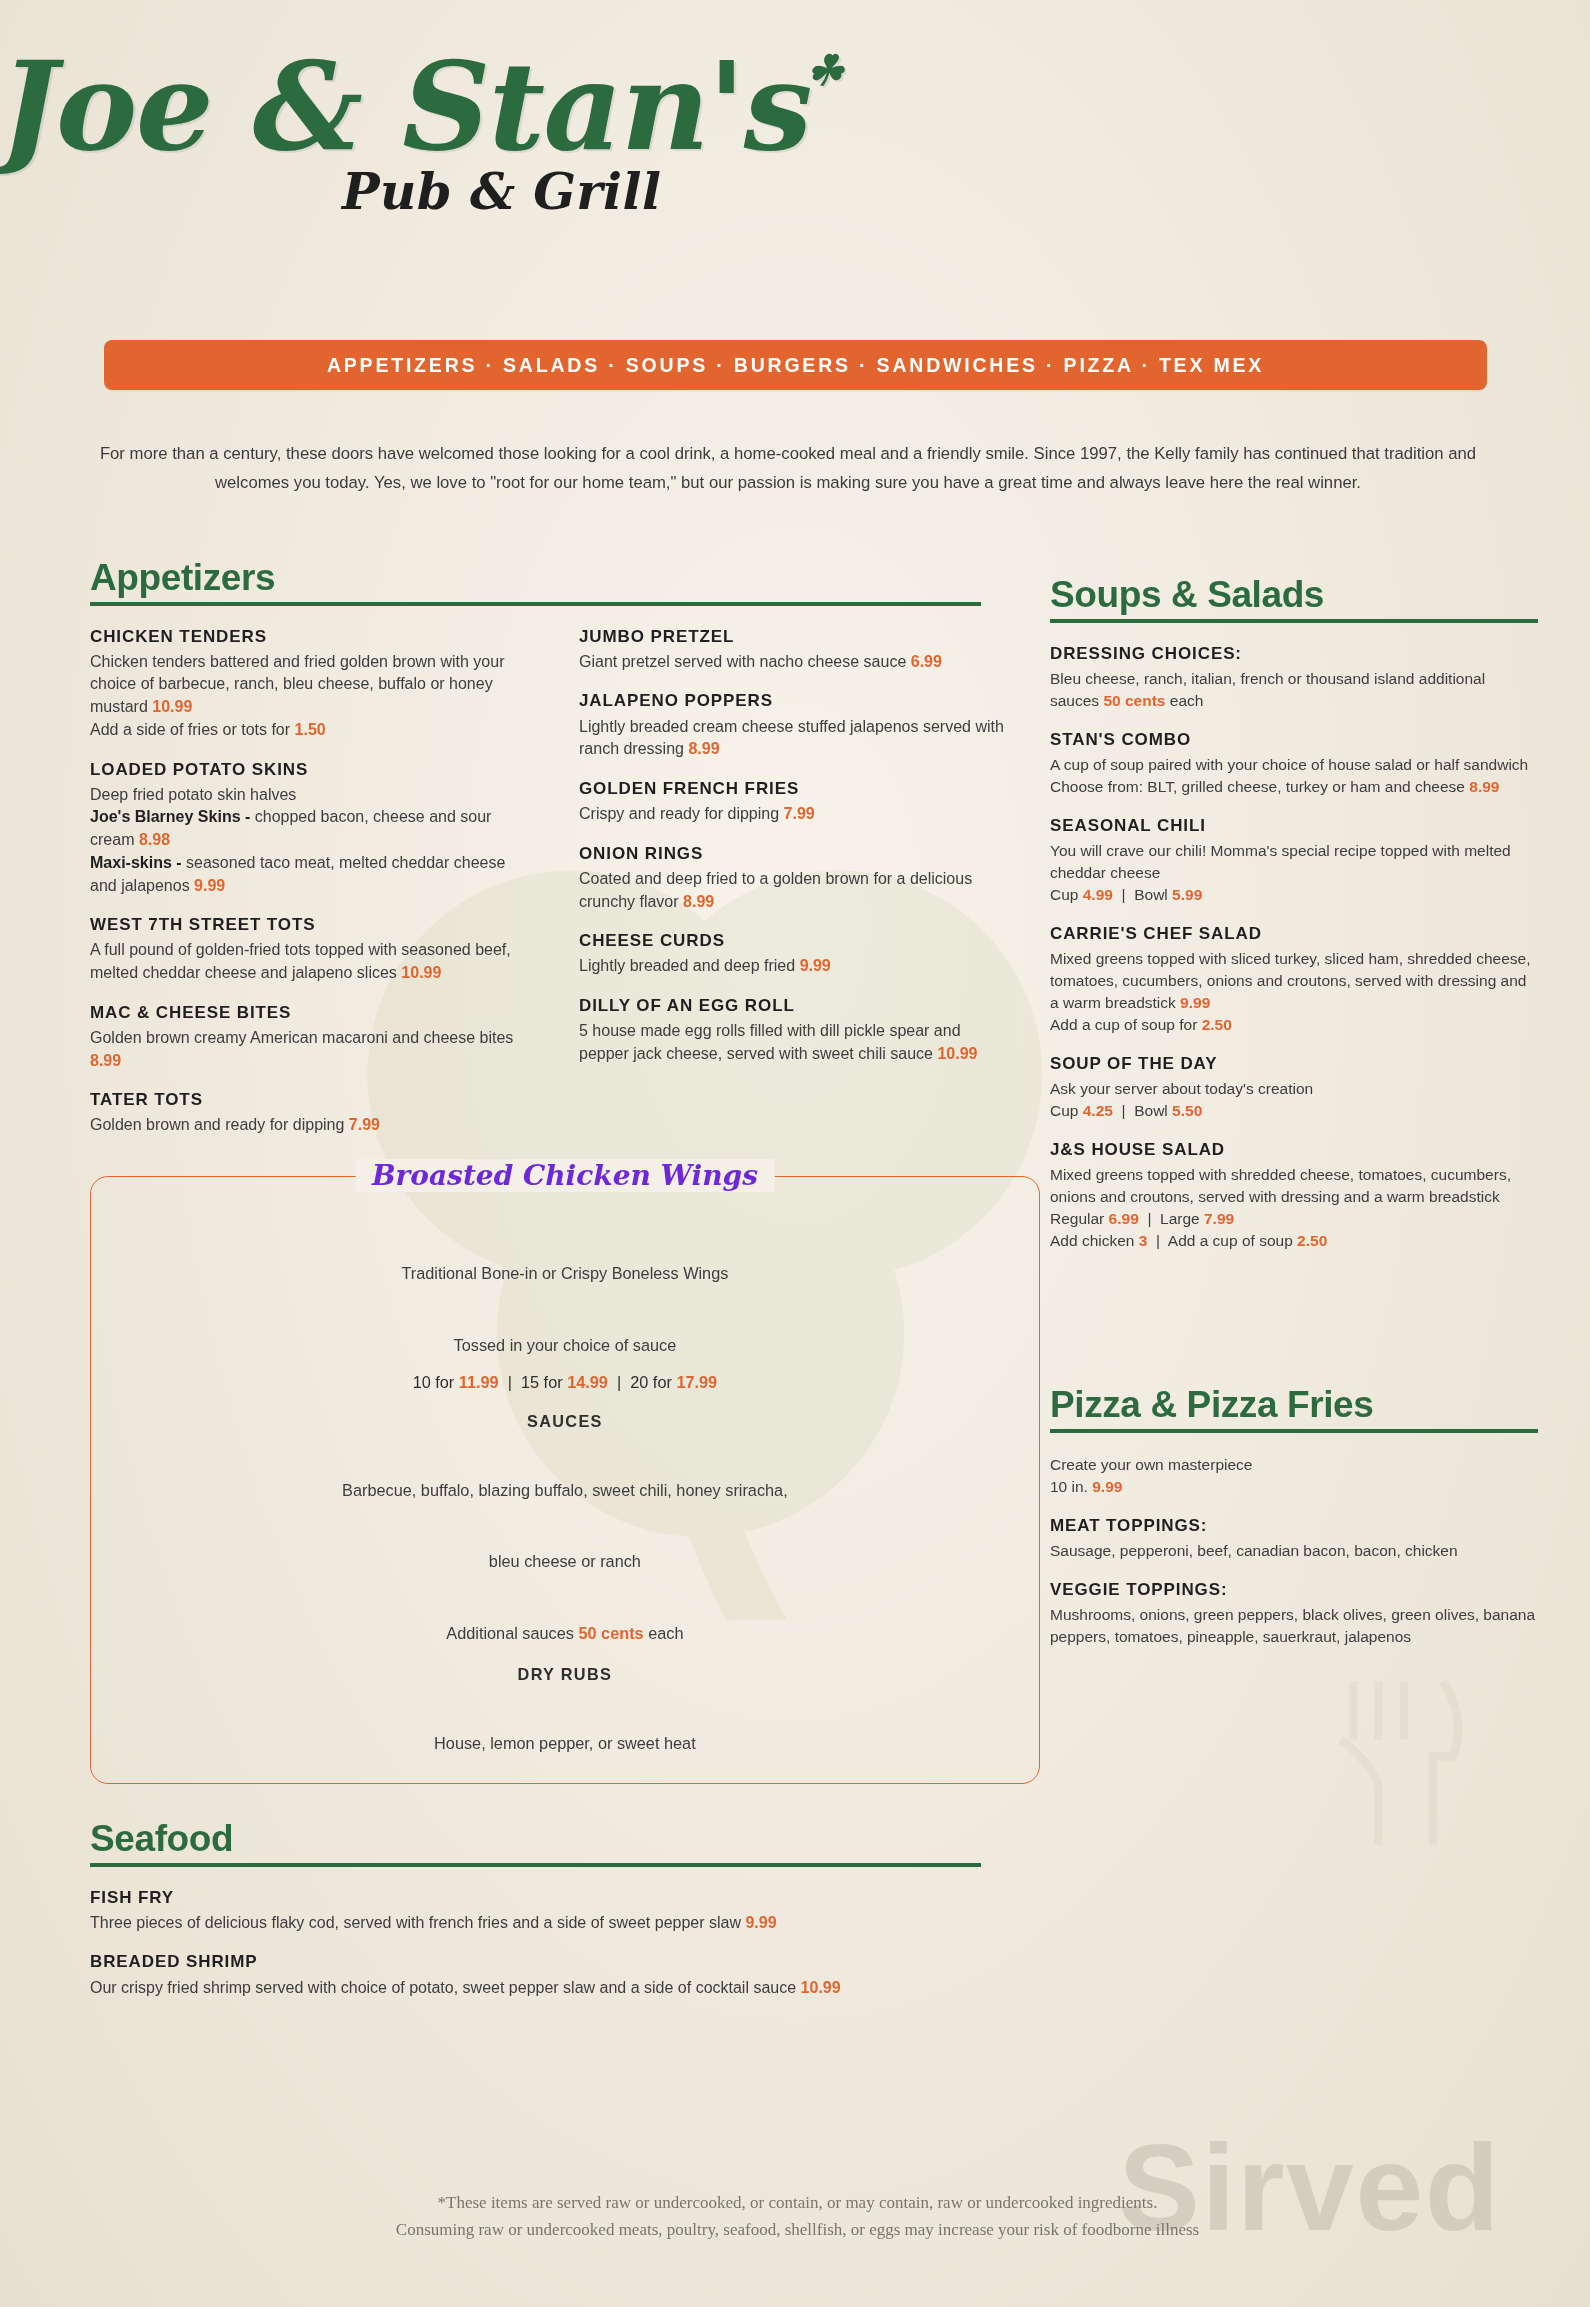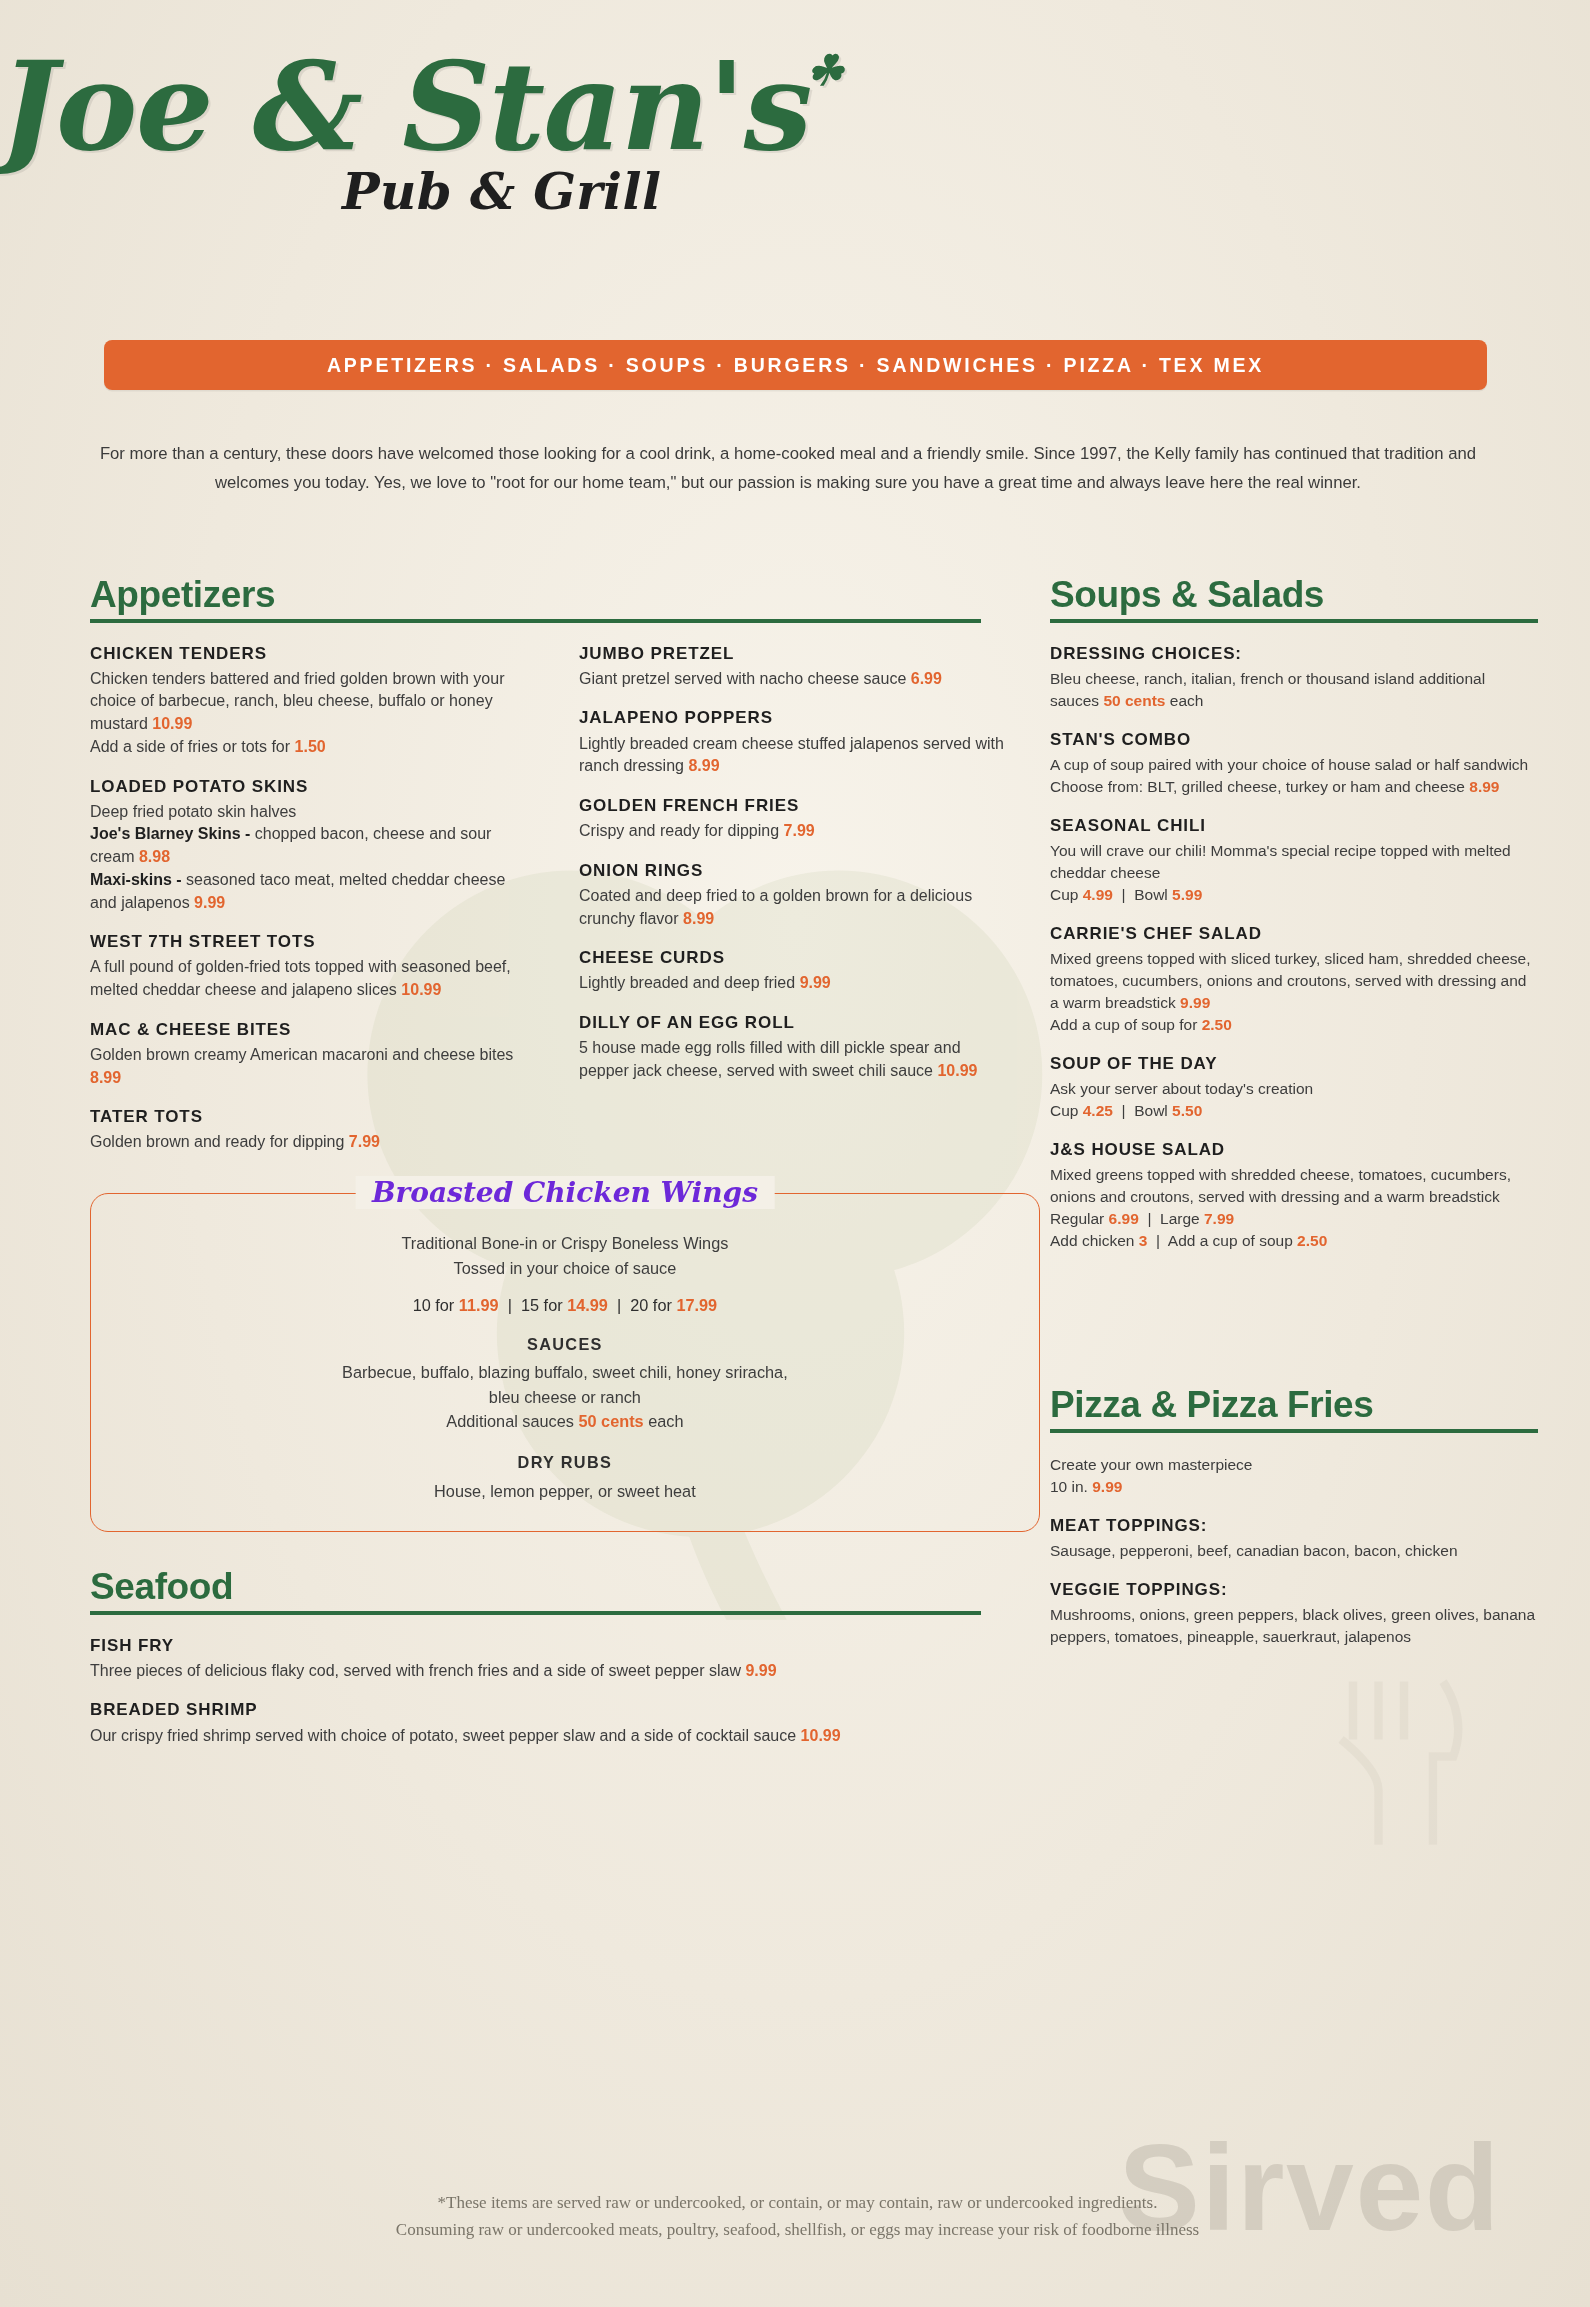--- a/index.html
+++ b/index.html
@@ -62,21 +62,21 @@
   .ribbon span{
     color:#fff;font-size:19.5px;font-weight:700;letter-spacing:2.8px;
   }
 
   .intro{
     position:absolute;left:88px;top:439px;width:1400px;text-align:center;
     font-size:16.7px;line-height:1.75;color:#3b3b3b;
   }
 
   
-  .col-left{position:absolute;left:90px;top:574px;width:920px;}
+  .col-left{position:absolute;left:90px;top:557px;width:920px;}
   .col-right{position:absolute;left:1050px;top:574px;width:488px;}
 
   h2.section{
     font-size:37px;font-weight:700;color:#2c6b3f;margin:0 0 3.3px 0;
     letter-spacing:-0.4px;
   }
   .rule{height:3.3px;background:#2c6b3f;margin-bottom:21px;}
   .rule.short{width:891px;}
 
   .two-col{display:flex;gap:59px;}
@@ -98,21 +98,21 @@
     position:relative;margin:21px 0 0 0;width:899px;
     border:1.6px solid #e2652f;border-radius:18px;padding:37px 24.4px 28px;
     text-align:center;
   }
   .wings .title{
     position:absolute;top:-18px;left:50%;transform:translateX(-50%);
     background:#f4f0e7;padding:0 16.3px;
     font-family:"DejaVu Serif",serif;font-style:italic;font-weight:700;
     font-size:28px;color:#6d28d9;white-space:nowrap;
   }
-  .wings .line{font-size:16.3px;line-height:1.5;color:#3d3d3d;}
+  .wings .line{font-size:16.3px;line-height:1.5;color:#3d3d3d;margin-top:47px;}
   .wings .sub-h{font-size:16.3px;font-weight:700;letter-spacing:1.3px;margin:19.5px 0 6.5px;}
   .wings .prices{margin-top:16.3px;font-size:16.3px;}
 
   
   .seafood{margin-top:34px;}
 
   
   .col-right .item .desc{font-size:15.5px;}
 
   .footnote{

